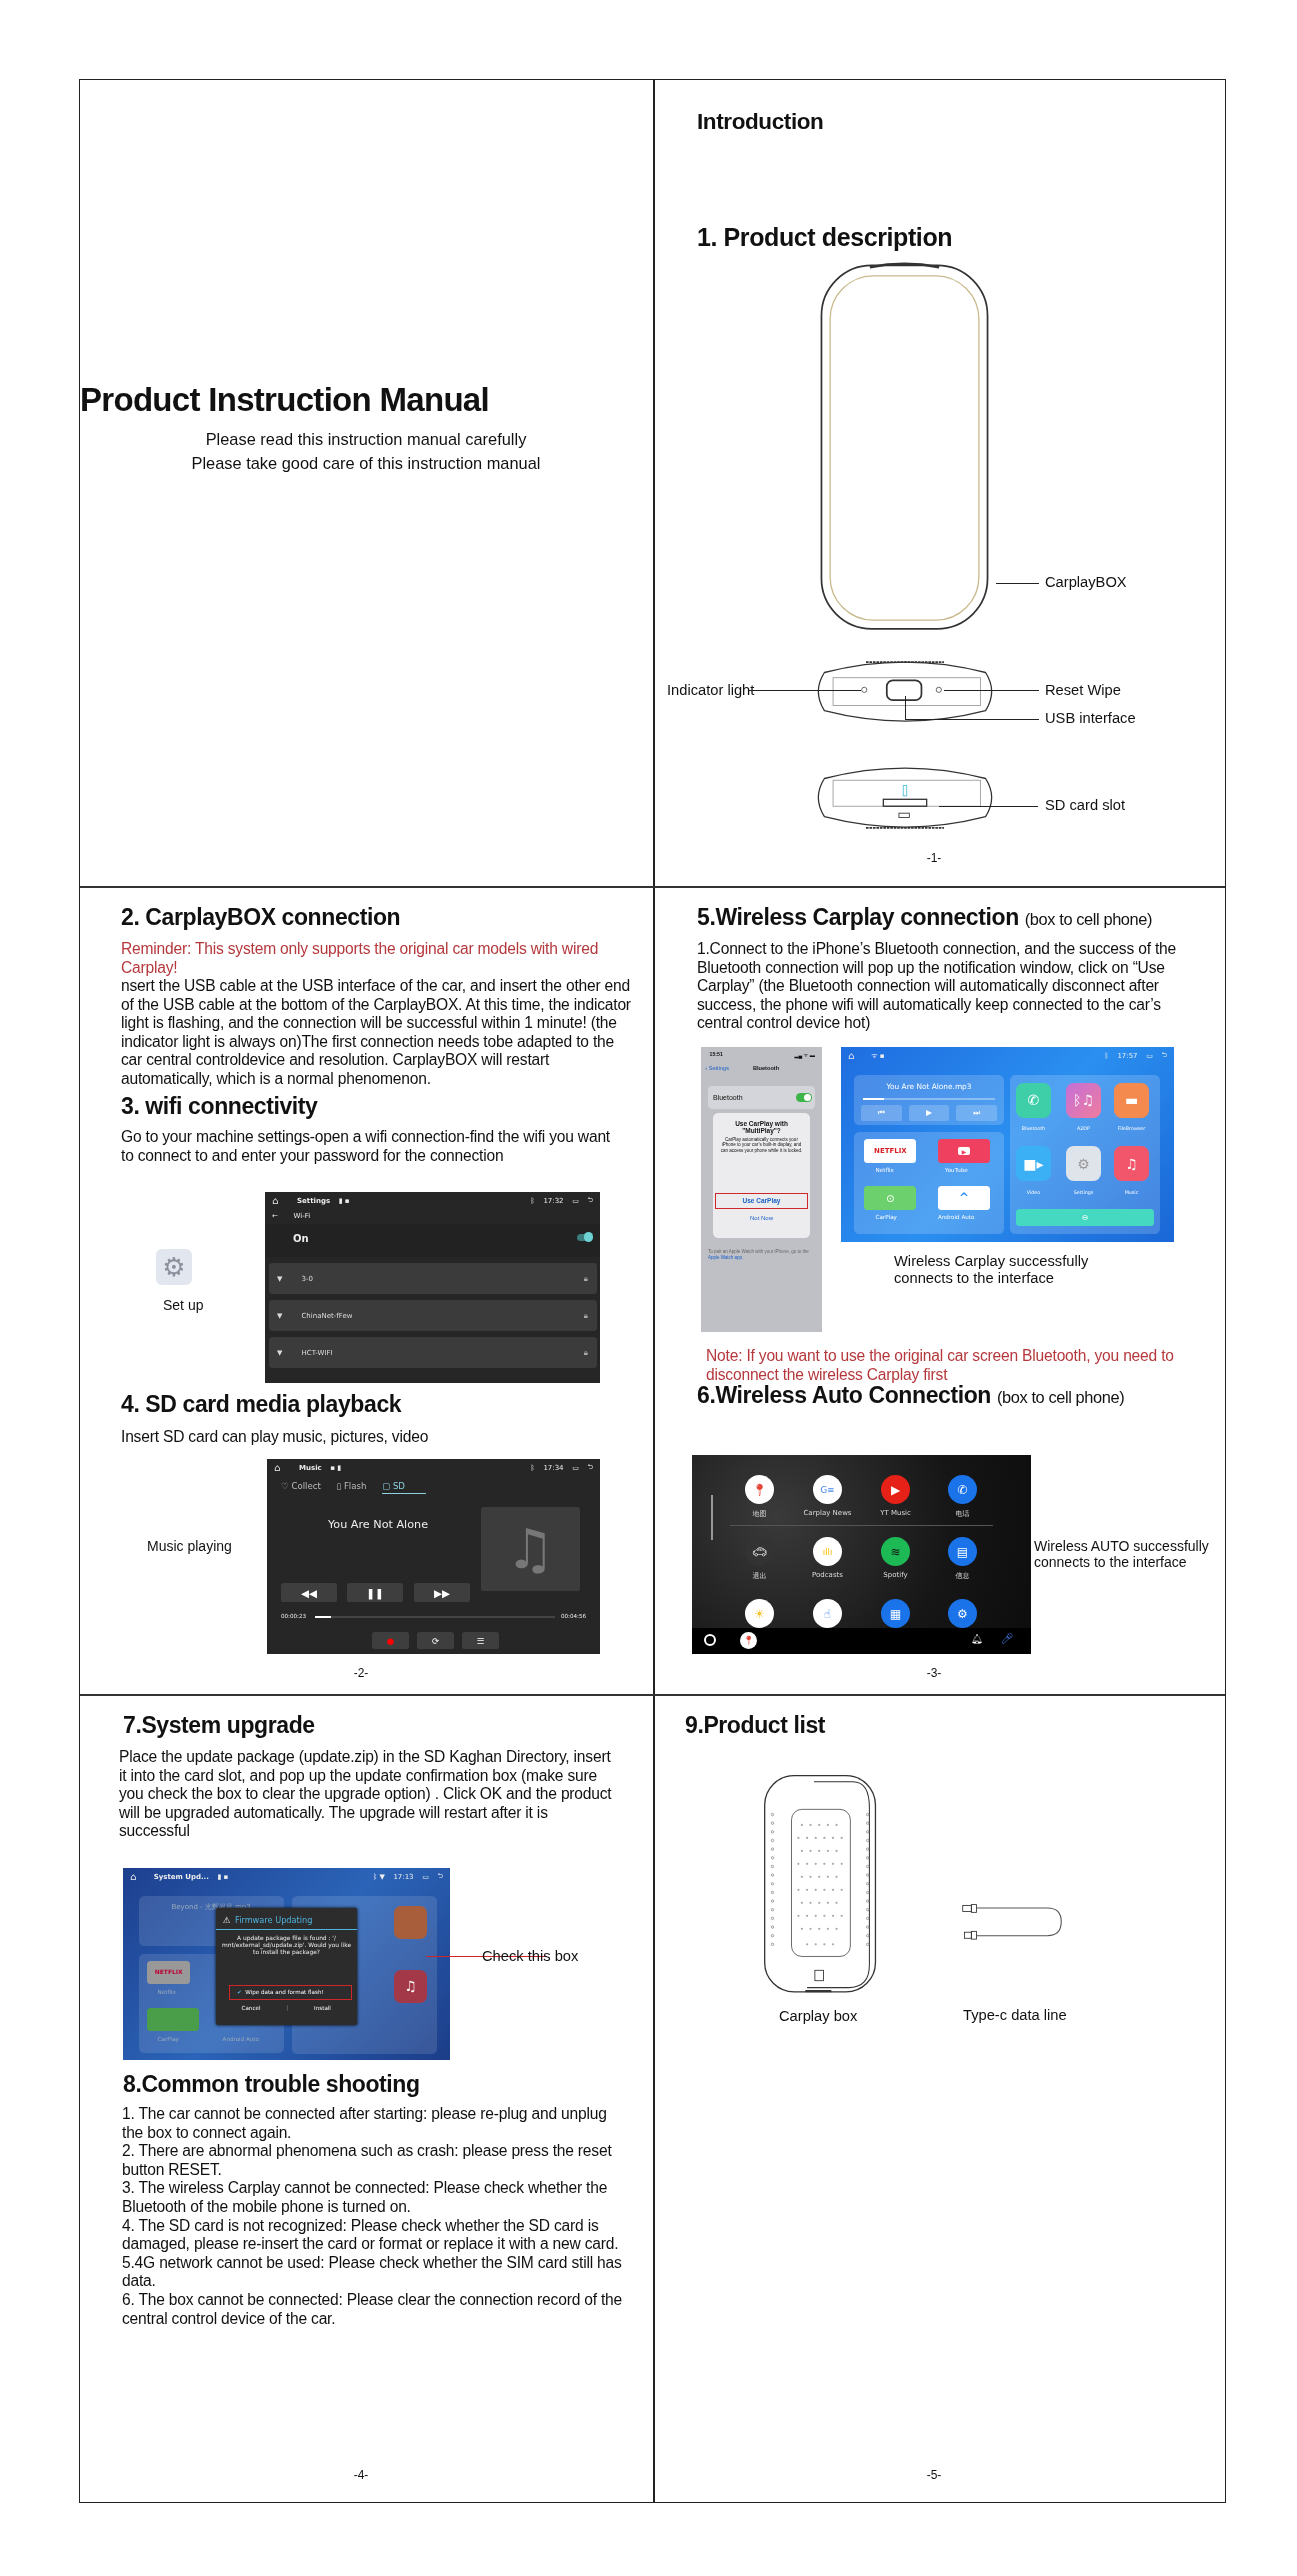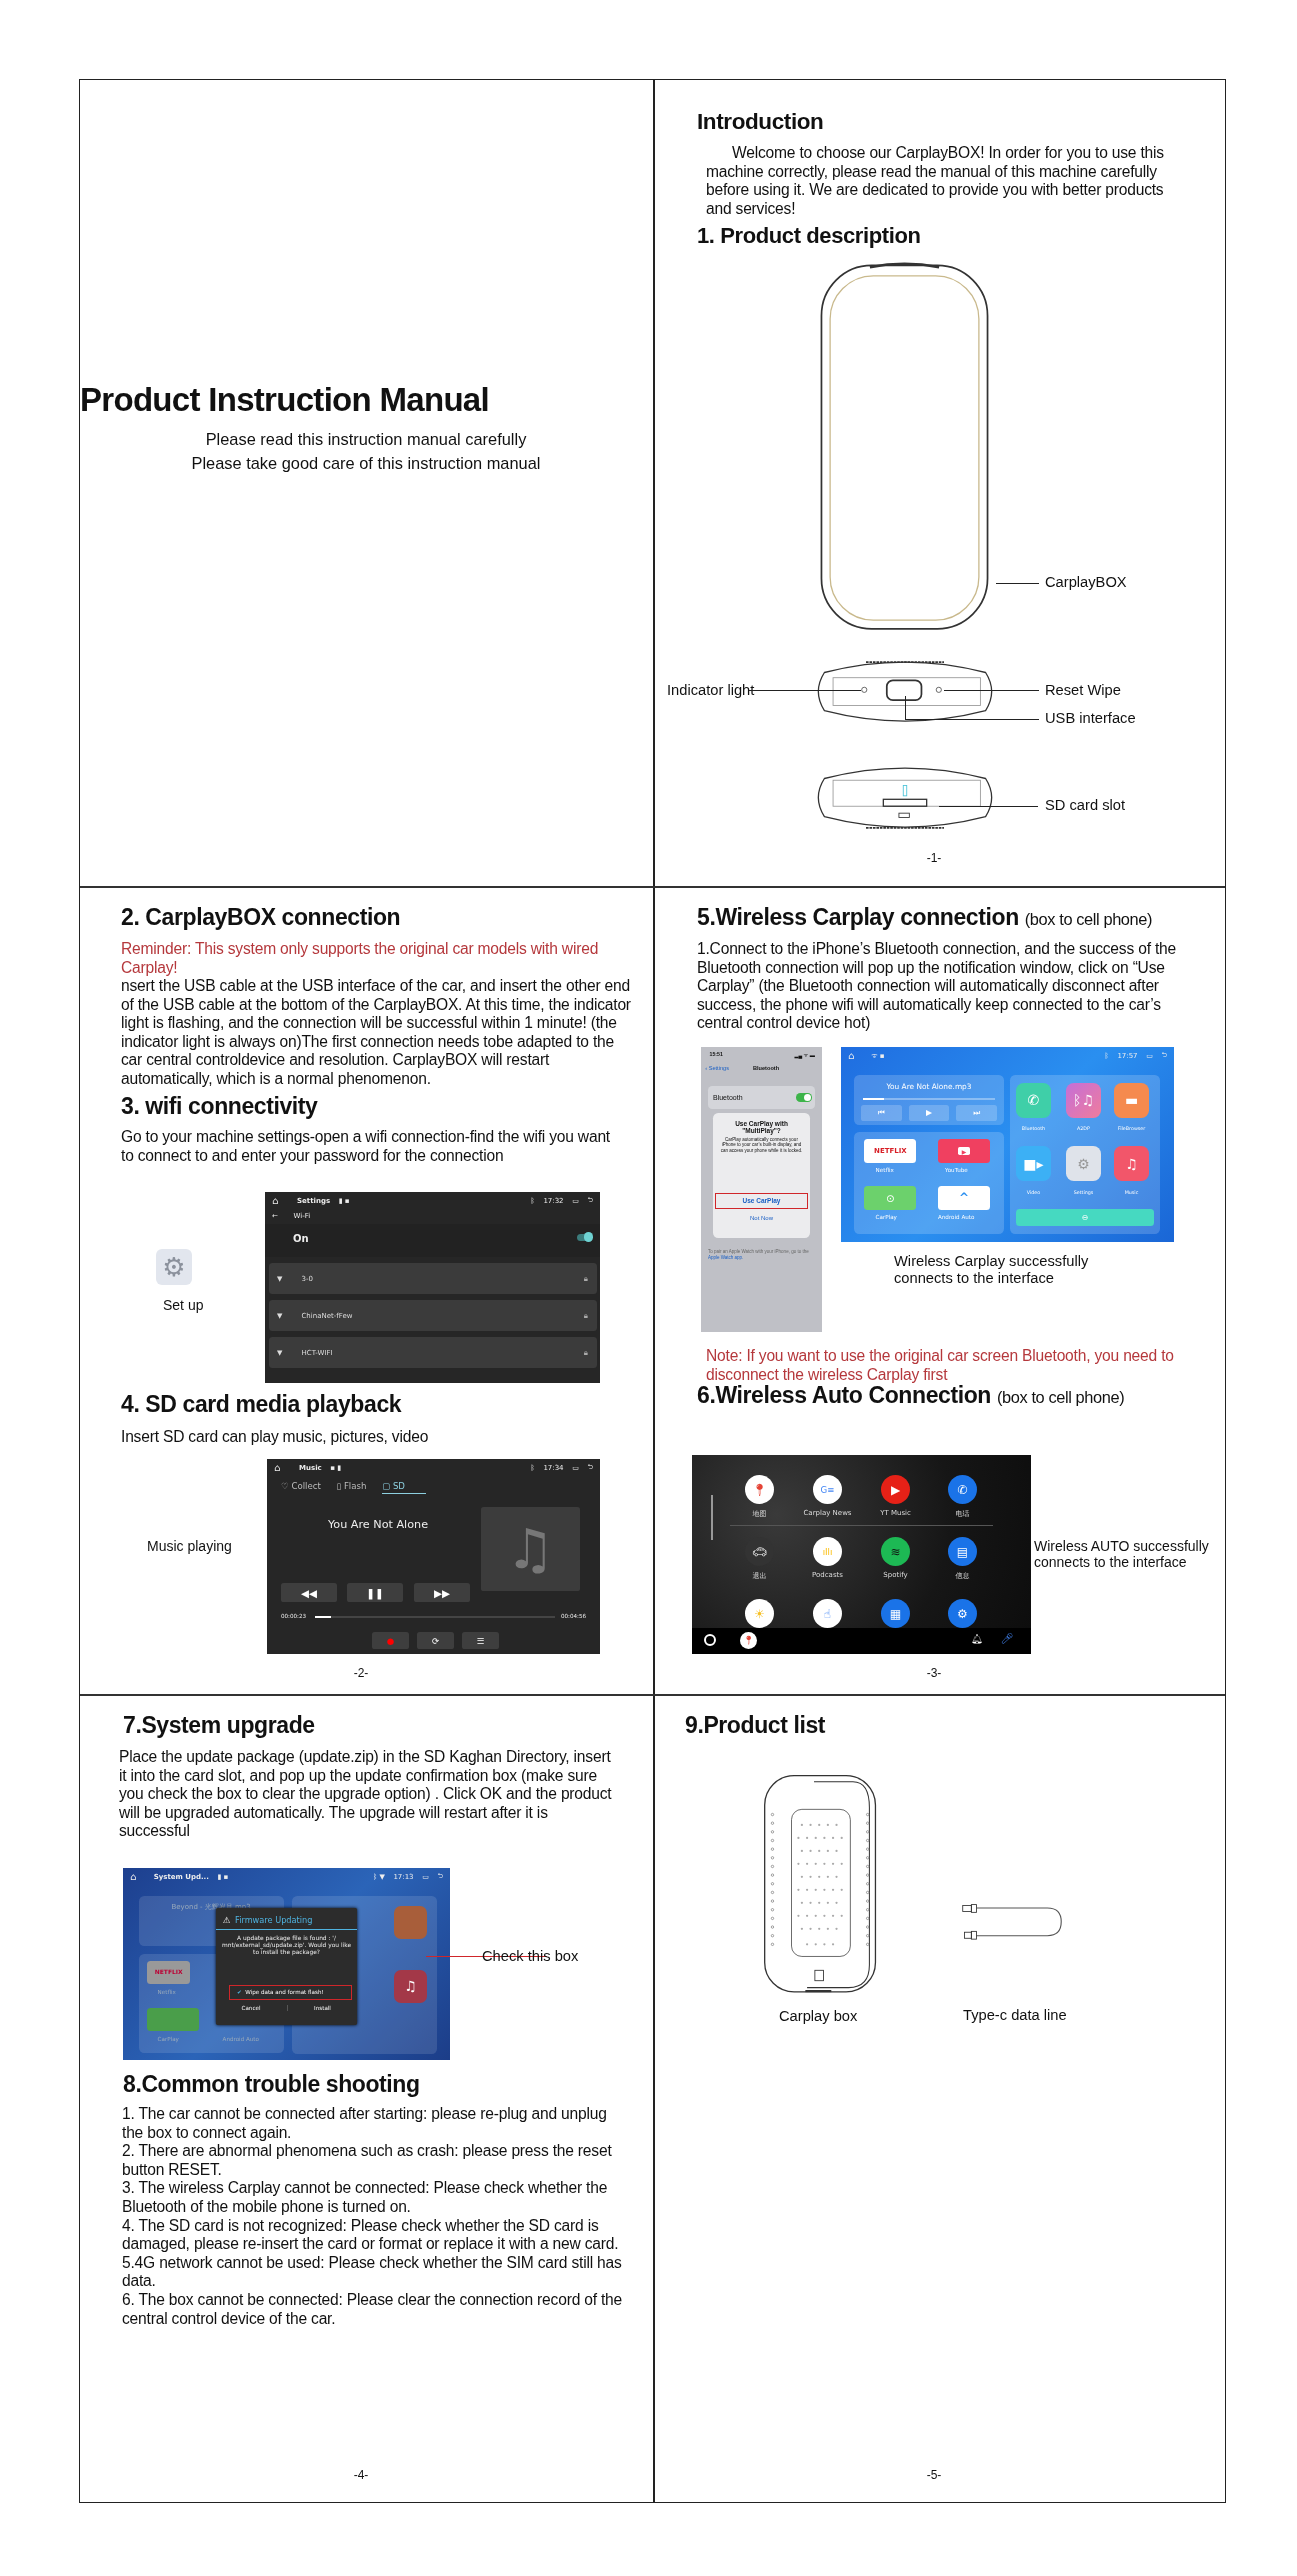--- a/index.html
+++ b/index.html
@@ -39,22 +39,21 @@
 </div>
 
 <div class="panel" style="left:80px;top:80px;width:572px;height:804px">
   <div style="position:absolute;top:301px;width:100%;text-align:left;font-weight:bold;font-size:33px;letter-spacing:-0.7px">Product Instruction Manual</div>
   <div style="position:absolute;top:350px;width:100%;text-align:center;font-size:16.4px">Please read this instruction manual carefully</div>
   <div style="position:absolute;top:374px;width:100%;text-align:center;font-size:16.4px">Please take good care of this instruction manual</div>
 </div>
 
 <div class="panel" style="left:654px;top:80px;width:571px;height:804px">
   <div class="h1 ab" style="left:43px;top:29px;font-size:22.5px">Introduction</div>
-  <div class="p ab" style="left:52px;top:64px;width:484px;text-indent:26px">Welcome to choose our CarplayBOX! In order for you to use this machine correctly, please read the manual of this machine carefully before using it. We are dedicated to provide you with better products and services!</div>
-  <div class="h1 ab" style="left:43px;top:143px;font-size:22px">1. Product description</div>
+  <div class="h1 ab" style="left:43px;top:143px;font-size:25px">1. Product description</div>
 
   <svg class="ab" style="left:164px;top:182px" width="173" height="372" viewBox="0 0 200 430">
     <rect x="4" y="4" width="192" height="420" rx="58" fill="#fff" stroke="#333" stroke-width="2"></rect>
     <rect x="14" y="16" width="172" height="398" rx="50" fill="none" stroke="#c9b98c" stroke-width="1.5"></rect>
     <path d="M60 6 Q100 -2 140 6" stroke="#333" stroke-width="3" fill="none"></path>
   </svg>
   <div class="leader" style="left:342px;top:503px;width:43px"></div>
   <div class="lbl" style="left:391px;top:494px">CarplayBOX</div>
 
   <svg class="ab" style="left:160px;top:575px" width="182" height="74" viewBox="0 0 210 85">

